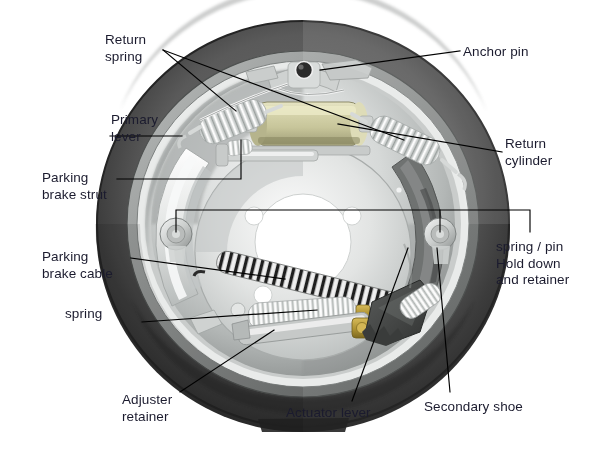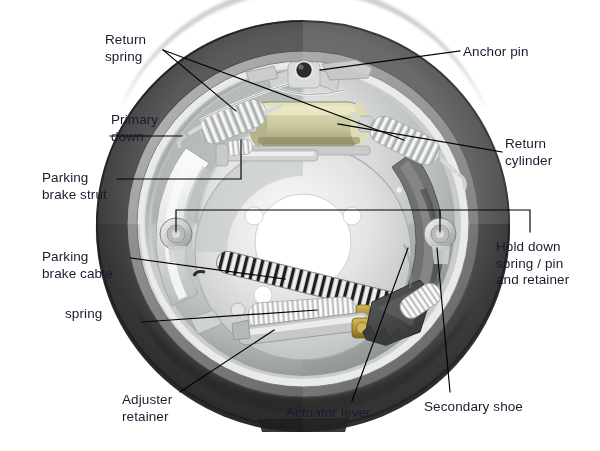--- a/index.html
+++ b/index.html
@@ -318,24 +318,24 @@
         <polyline points="142,322 317,310" stroke="#000000" fill="none"></polyline>
         <polyline points="180,392 274,330" stroke="#000000" fill="none"></polyline>
         <polyline points="352,401 408,248" stroke="#000000" fill="none"></polyline>
         <polyline points="450,392 437,248" stroke="#000000" fill="none"></polyline>
       </g>
   </svg>
 
   <div id="labels">
       <div class="label " style="left: 105px; top: 32px; color: rgb(27, 27, 46);"><div>Return</div><div>spring</div></div>
       <div class="label " style="left: 463px; top: 44px; color: rgb(27, 27, 46); text-align: right;"><div>Anchor pin</div></div>
-      <div class="label " style="left: 63px; top: 112px; color: rgb(27, 27, 46); margin-left: 48px;"><div>Primary</div><div>down</div></div>
+      <div class="label " style="left: 63px; top: 112px; color: rgb(27, 27, 46); margin-left: 48px;"><div>Primary</div><div>lever</div></div>
       <div class="label " style="left: 505px; top: 136px; color: rgb(27, 27, 46);"><div>Return</div><div>cylinder</div></div>
       <div class="label " style="left: 42px; top: 170px; color: rgb(27, 27, 46);"><div>Parking</div><div>brake strut</div></div>
-      <div class="label " style="left: 496px; top: 239px; color: rgb(27, 27, 46);"><div>Hold down</div><div>spring / pin</div><div>and retainer</div></div>
+      <div class="label " style="left: 496px; top: 239px; color: rgb(27, 27, 46);"><div>spring / pin</div><div>Hold down</div><div>and retainer</div></div>
       <div class="label " style="left: 42px; top: 249px; color: rgb(27, 27, 46);"><div>Parking</div><div>brake cable</div></div>
       <div class="label " style="left: 65px; top: 306px; color: rgb(27, 27, 46);"><div>spring</div></div>
       <div class="label " style="left: 122px; top: 392px; color: rgb(27, 27, 46);"><div>Adjuster</div><div>retainer</div></div>
       <div class="label " style="left: 286px; top: 405px; color: rgb(27, 27, 46);"><div>Actuator lever</div></div>
       <div class="label " style="left: 424px; top: 399px; color: rgb(27, 27, 46);"><div>Secondary shoe</div></div>
     </div>
 
 </div>
 
 </body></html>

